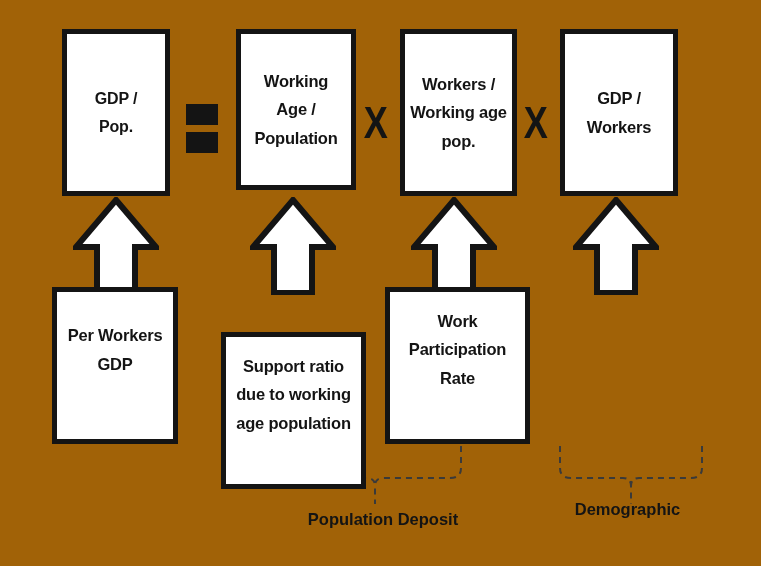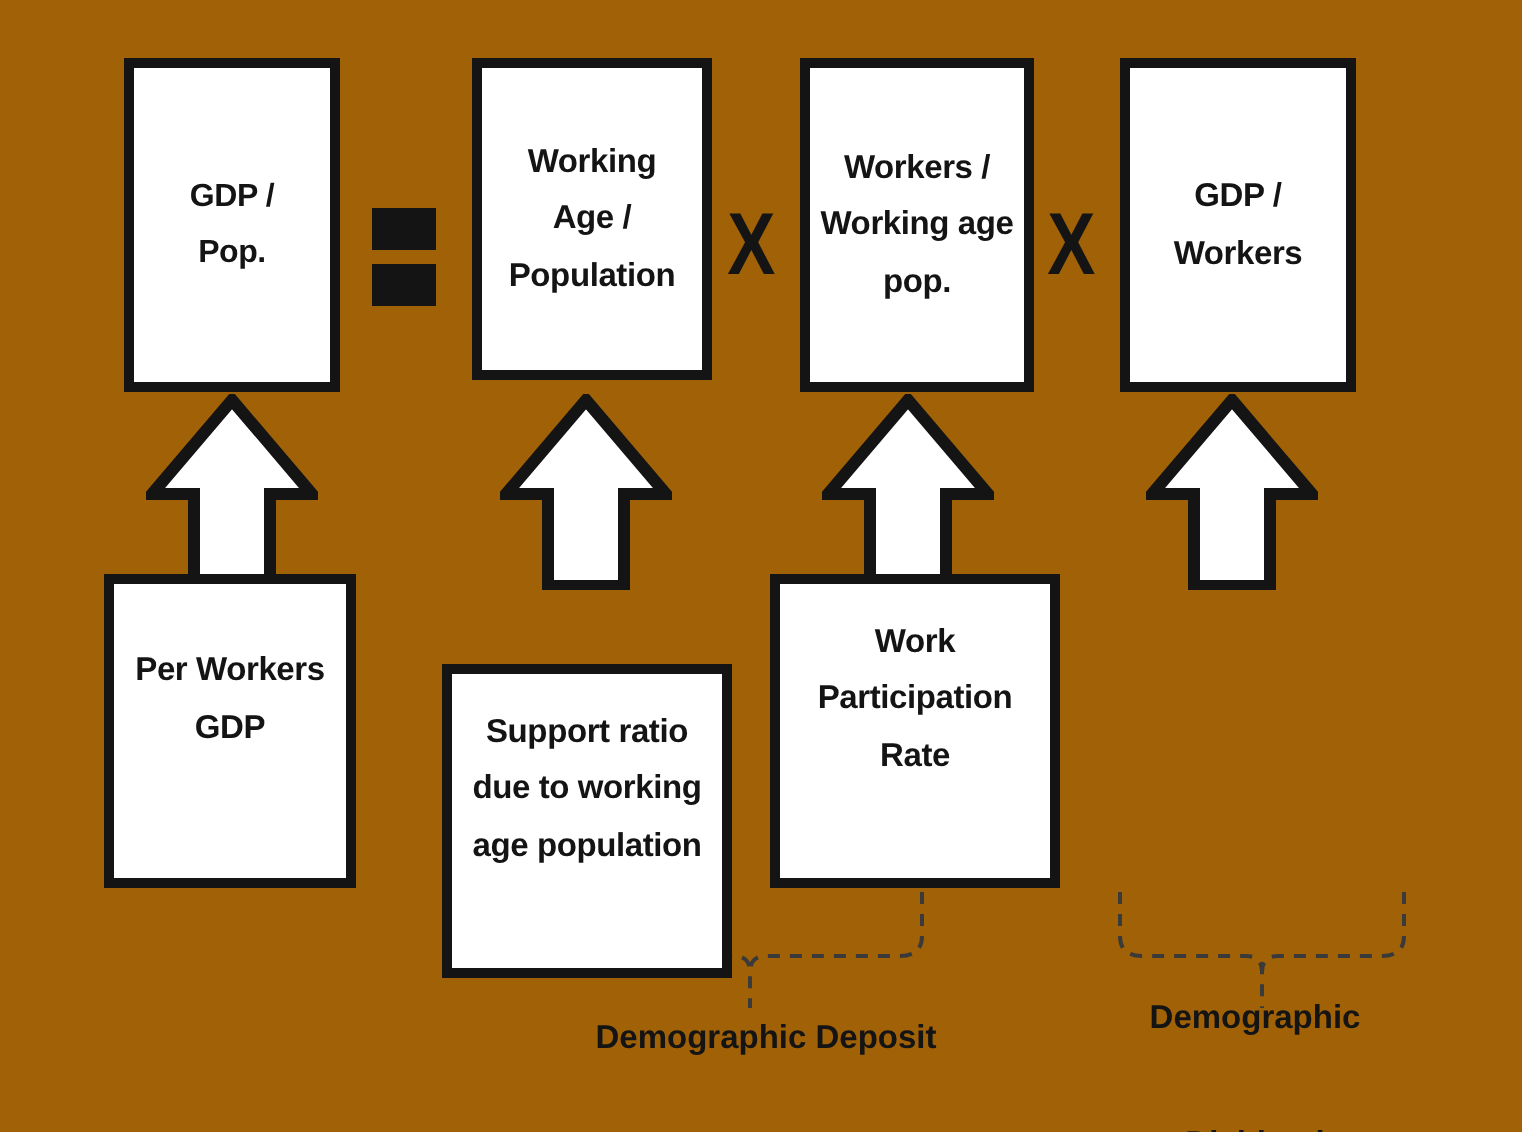--- a/index.html
+++ b/index.html
@@ -216,19 +216,19 @@
     </svg>
   </div>
 
   <div class="bracket" id="bracket-dividend">
     <svg width="150" height="62" viewBox="0 0 150 62">
       <path d="M4 0 L4 22 Q4 32 15 32 L67 32 Q75 32 75 40 L75 58
                M146 0 L146 22 Q146 32 135 32 L83 32 Q75 32 75 40" fill="none" stroke="#3a3a3a" stroke-width="2" stroke-dasharray="6 5" stroke-linecap="butt"></path>
     </svg>
   </div>
 
-  <div class="caption" id="caption-deposit">Demographic Deposit</div>
+  <div class="caption" id="caption-deposit">Population Deposit</div>
 
   <div class="caption" id="caption-dividend">Demographic
 
 Dividend</div>
 
 </div>
 
 </body></html>

